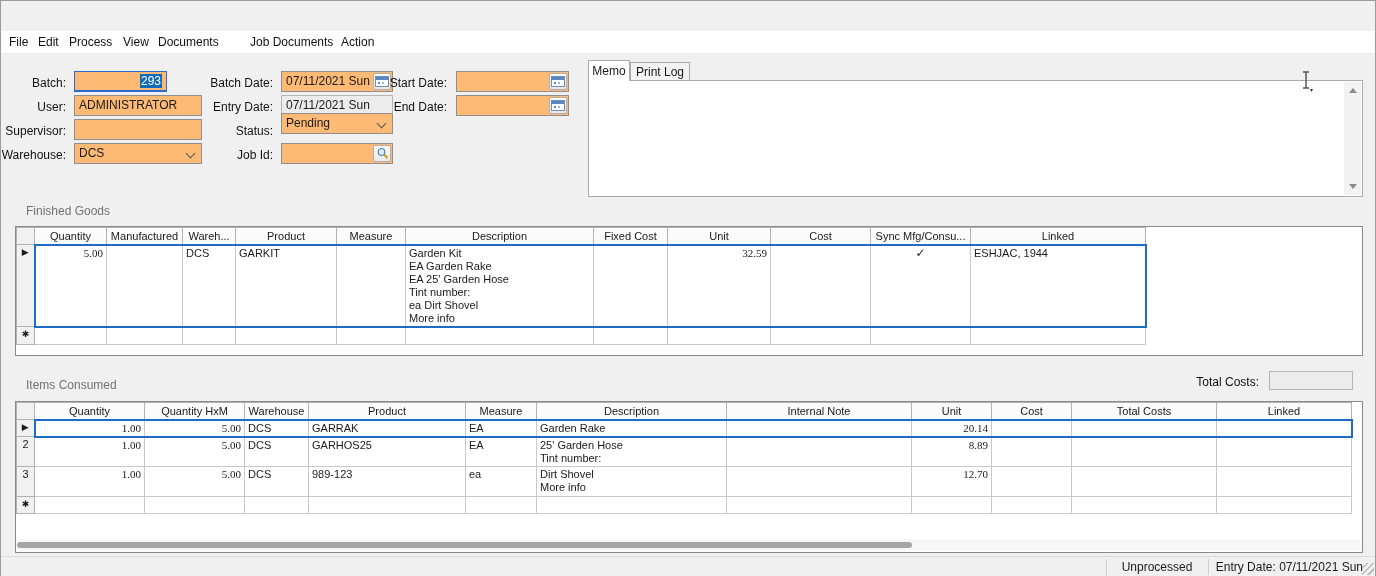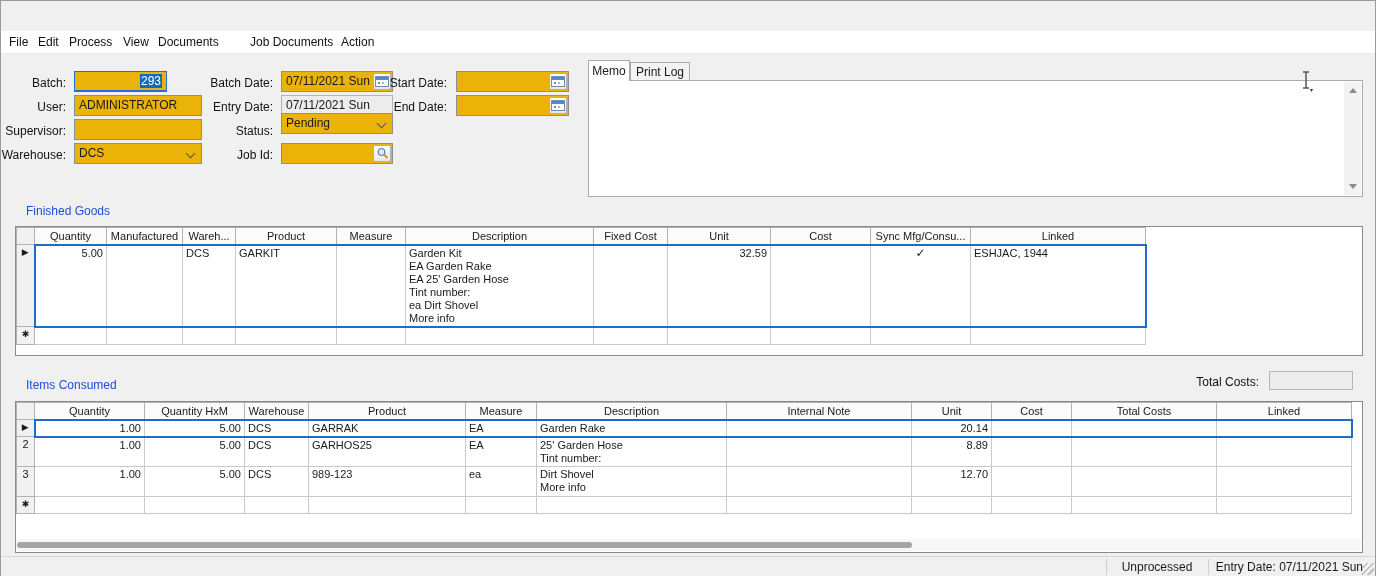--- a/index.html
+++ b/index.html
@@ -19,21 +19,21 @@
   .glyph-min { width:11px; height:1px; background:#333; }
   .glyph-max { width:10px; height:10px; border:1px solid #333; }
   .glyph-close { font-size:13px; color:#333; line-height:1; }
 
   
   .menubar { position:absolute; left:0; top:30px; width:100%; height:23px; background:#fff; border-bottom:1px solid #ededed; }
   .menu-item { position:absolute; top:4px; font-size:12px; color:#111; }
 
   
   .flabel { position:absolute; height:15px; text-align:right; color:#111; }
-  .field { position:absolute; height:21px; background:#eab308; border:1px solid #8f8f8f; font-size:12px;
+  .field { position:absolute; height:21px; background:#fdba74; border:1px solid #8f8f8f; font-size:12px;
            padding:2px 4px 0 4px; overflow:hidden; white-space:nowrap; }
   .field.focused { border:1px solid #2b6cd4; border-bottom:2px solid #2b6cd4; text-align:right; }
   .field.readonly { background:#ececec; border-color:#b5b5b5; }
   .sel-text { background:#0f6cbd; color:#fff; padding:0 1px; }
   .combo { padding-right:20px; }
   .chev { position:absolute; right:7px; top:6px; width:7px; height:7px;
           border-right:1.5px solid #555; border-bottom:1.5px solid #555; transform:rotate(45deg); }
   .inline-btn { position:absolute; right:1px; top:1px; width:18px; height:17px;
           background:linear-gradient(#fdfdfd,#e8e8e8); border:1px solid #b0b0b0; border-radius:2px;
           display:flex; align-items:center; justify-content:center; }
@@ -49,35 +49,35 @@
   .vscroll { position:absolute; right:1px; top:1px; width:17px; height:113px; background:#f2f2f2; }
   .vs-btn { position:absolute; left:0; width:17px; height:17px; display:flex; align-items:center; justify-content:center; }
   .vs-up { top:0; } .vs-down { bottom:0; }
   .tri-up { width:0; height:0; border-left:4px solid transparent; border-right:4px solid transparent; border-bottom:5px solid #8a8a8a; }
   .tri-down { width:0; height:0; border-left:4px solid transparent; border-right:4px solid transparent; border-top:5px solid #8a8a8a; }
 
   
   .cursor { position:absolute; left:1300px; top:70px; z-index:9; }
 
   
-  .section-label { position:absolute; font-size:12px; color:#1d4ed8; }
+  .section-label { position:absolute; font-size:12px; color:#737373; }
 
   
   .grid-panel { position:absolute; background:#fff; border:1px solid #8a8a8a; overflow:hidden; }
   .fg-panel { left:14px; top:225px; width:1348px; height:130px; }
   .ic-panel { left:14px; top:400px; width:1348px; height:152px; }
   table.grid { border-collapse:collapse; table-layout:fixed; font-size:11px; }
   table.grid th { background:#fbfbfb; border:1px solid #b2b2b2; font-weight:normal; text-align:center;
                   height:17px; padding:0 2px; overflow:hidden; white-space:nowrap; }
   table.grid td { border:1px solid #c9c9c9; background:#fff; vertical-align:top; padding:1px 3px;
                   overflow:hidden; line-height:13px; }
   td.rowhdr, th.corner { background:#f1f1f1 !important; border:1px solid #b2b2b2 !important;
                   text-align:center; font-size:9px; }
   td.rowhdr { vertical-align:middle; }
-  td.num { text-align:right; }
+  td.num { text-align:right;font-family:Liberation Serif, serif; }
   td.center { text-align:center; vertical-align:middle; font-size:12px; }
   td.multiline { white-space:pre-line; }
   td.ro { background:#efefef; }
   tr.sel > td { border-top:2px solid #1d6cc8; border-bottom:2px solid #1d6cc8; }
   tr.sel > td.rowhdr { border:1px solid #b2b2b2; }
   tr.sel > td.first { border-left:2px solid #1d6cc8; }
   tr.sel > td.last { border-right:2px solid #1d6cc8; }
 
   
   .hscroll { position:absolute; left:1px; bottom:1px; width:1344px; height:12px; background:#f7f7f7; }

